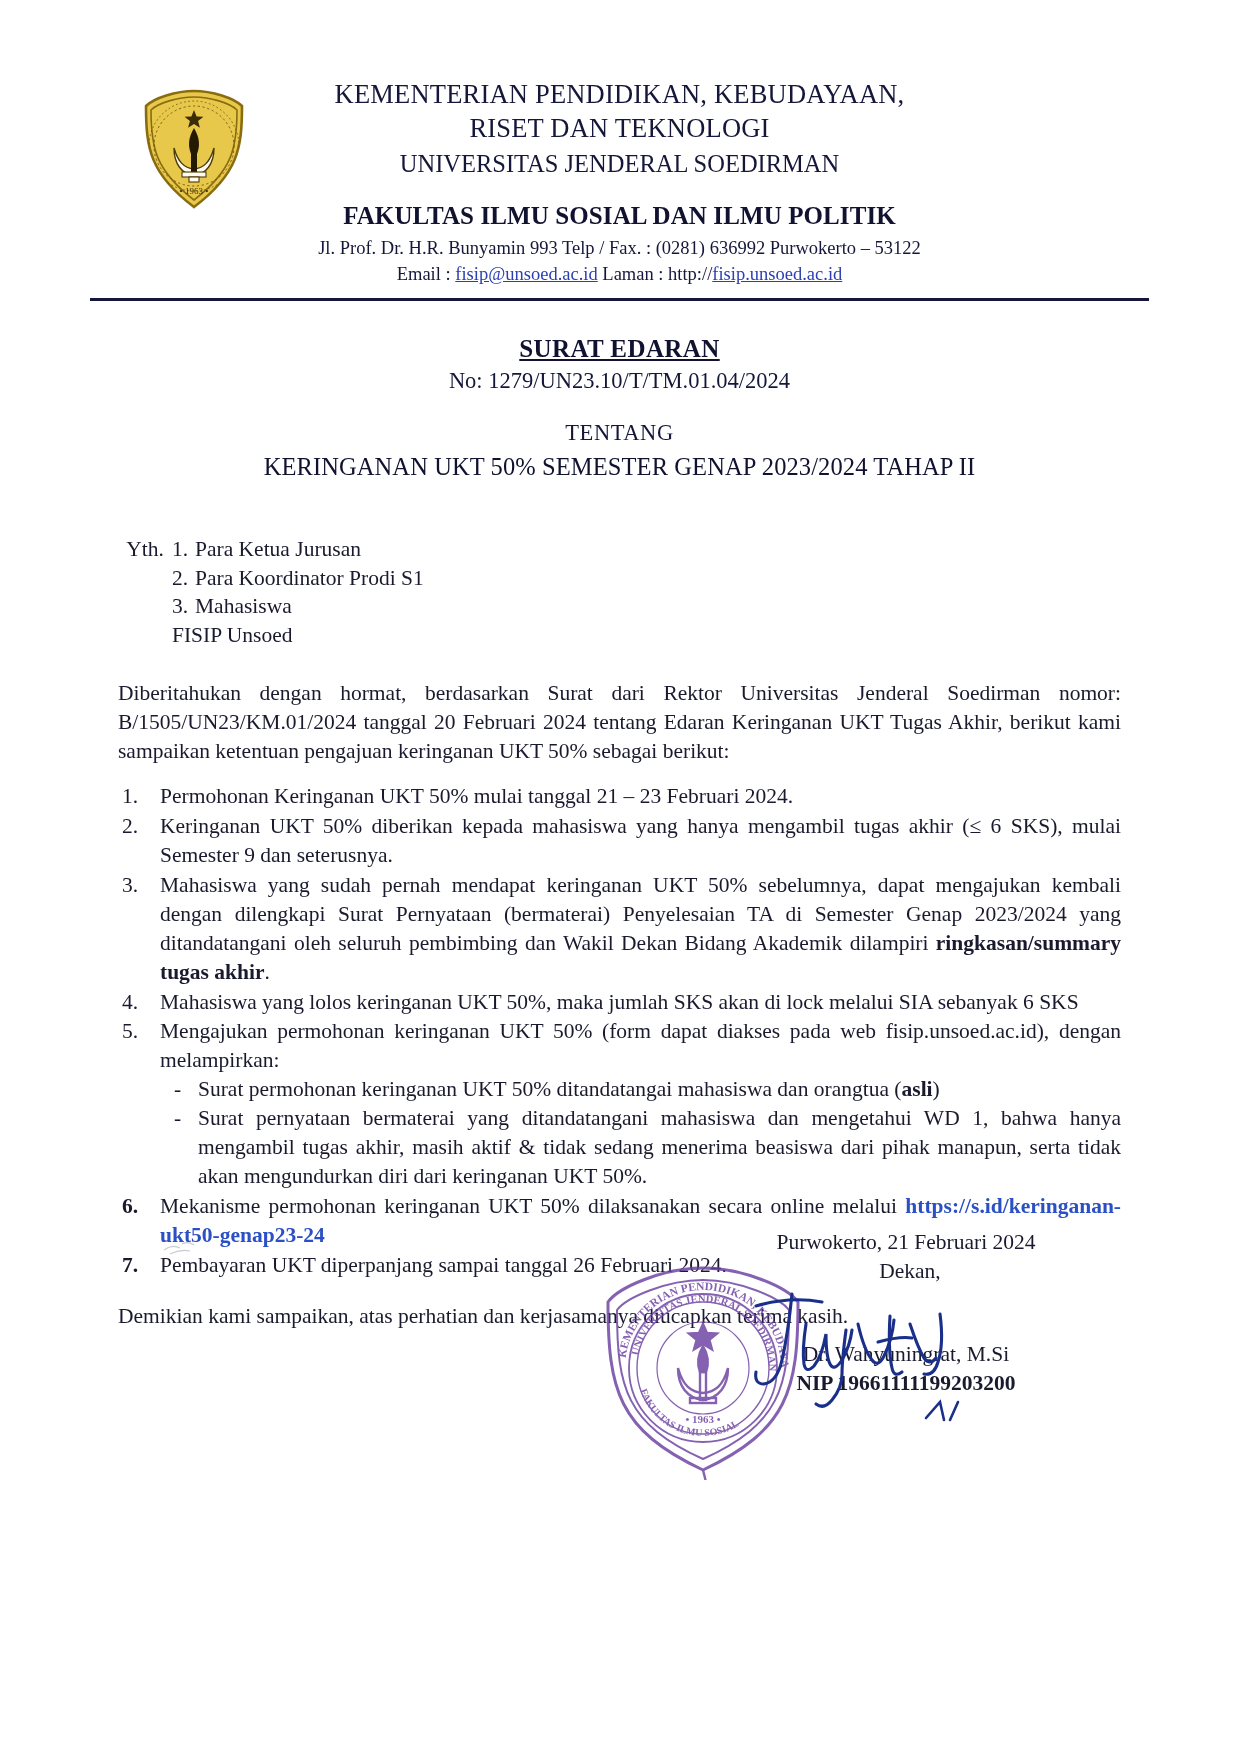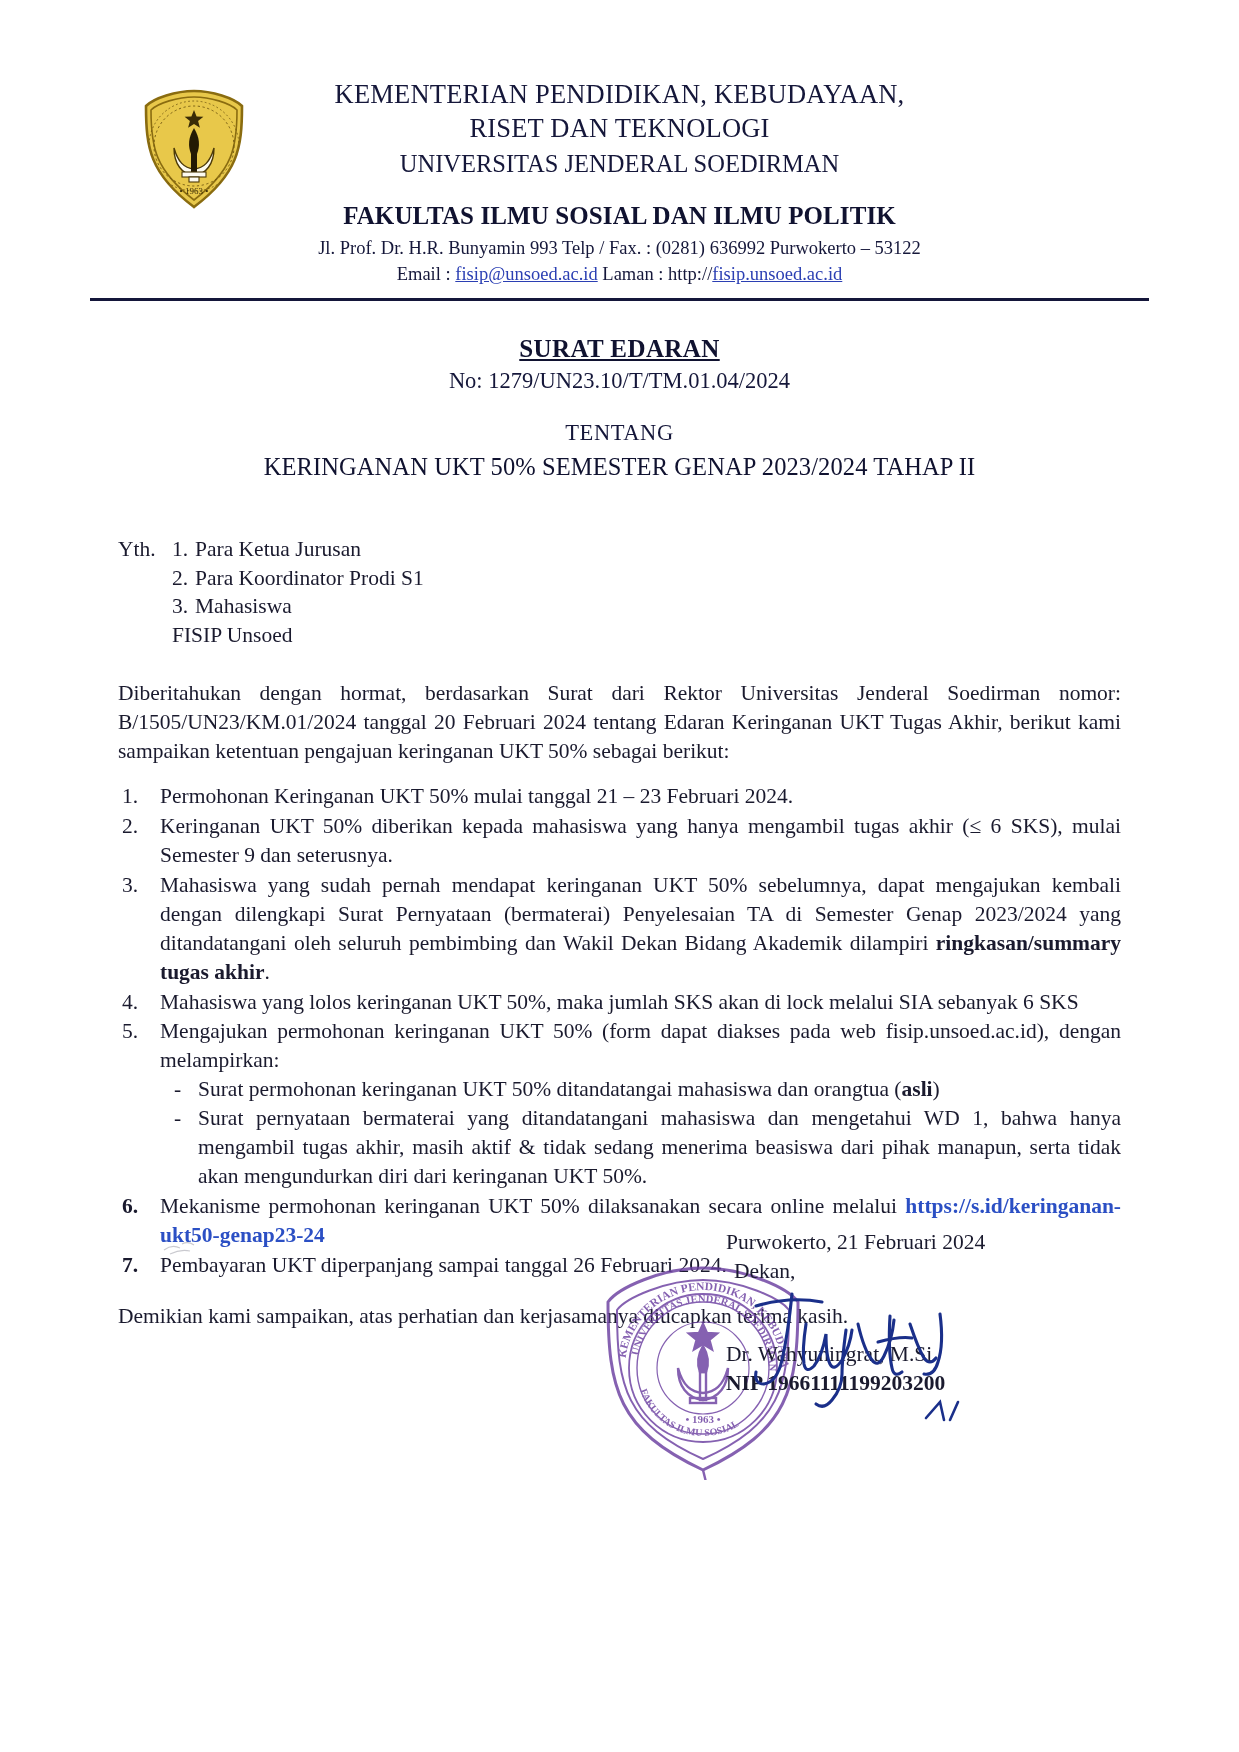--- a/index.html
+++ b/index.html
@@ -58,21 +58,21 @@
   .t-subject{
     font-size:24.5px;font-weight:normal;margin-top:7px;color:#101230;letter-spacing:.1px;
   }
 
   
   .recipients{
     margin:54px 0 0 118px;
     font-size:21.5px;line-height:1.33;
     display:flex;
   }
-  .yth{width:54px;flex:0 0 54px;}
+  .yth{width:54px;flex:0 0 54px;text-align:center;}
   .rcpt-list{flex:1;}
   .rcpt-row{white-space:nowrap;}
   .rcpt-num{display:inline-block;width:23px;}
 
   
   .body{
     margin:30px 118px 0 118px;
     font-size:21.5px;
     line-height:1.345;
     text-align:justify;
@@ -100,24 +100,24 @@
   ul.sub > li{
     display:flex;margin-top:0px;
   }
   ul.sub > li .dash{flex:0 0 38px;width:38px;padding-left:14px;box-sizing:border-box;}
   ul.sub > li .stx{flex:1;text-align:justify;}
   .closing{margin-top:22px;text-align:left;}
 
   
   .sigblock{
     position:absolute;
-    left:726px;top:1228px;
+    left:706px;top:1228px;
     width:400px;
     font-size:21.5px;line-height:1.35;
-    text-align:left;
+    text-align:center;
     z-index:3;
   }
   .sig-place{white-space:nowrap;}
   .sig-role{margin-left:8px;}
   .sig-name{margin-top:54px;white-space:nowrap;}
   .sig-nip{white-space:nowrap;font-weight:bold;}
 
   
   .stamp{
     position:absolute;

